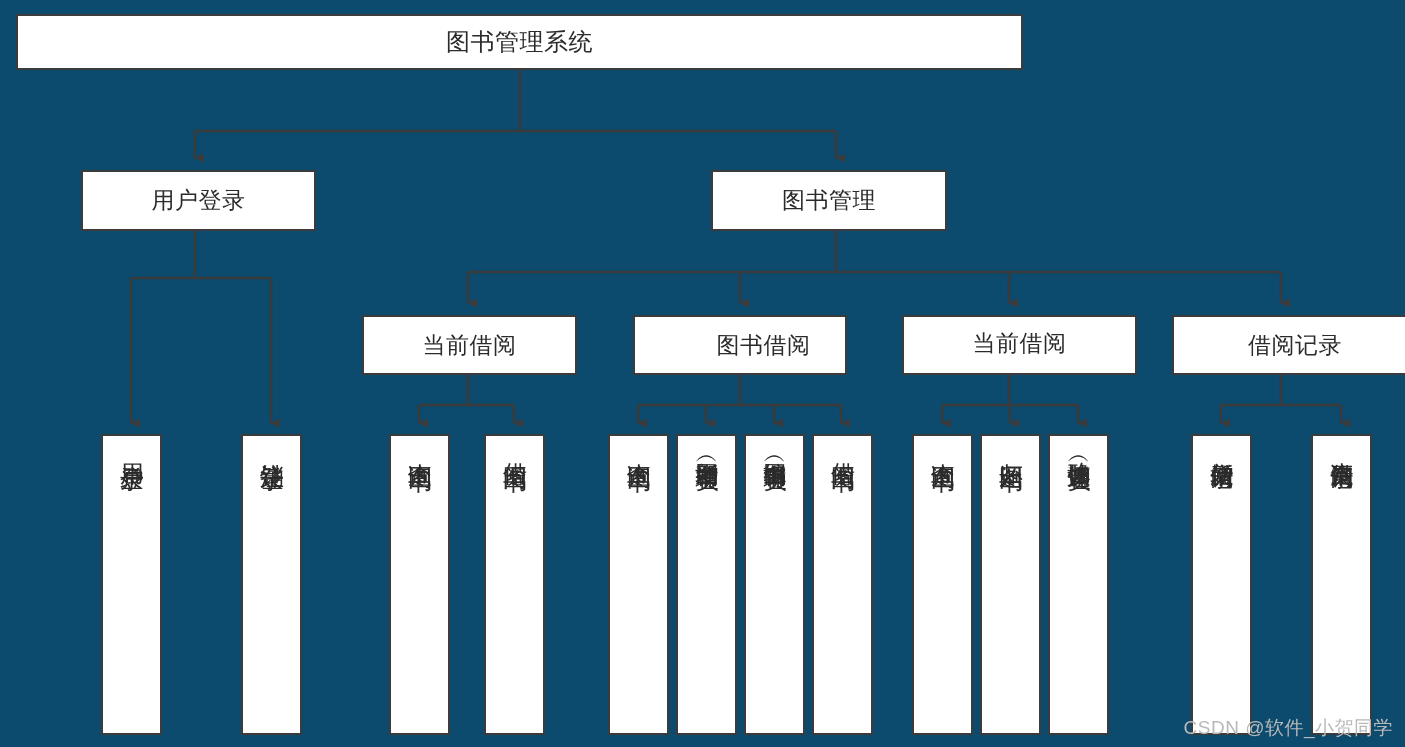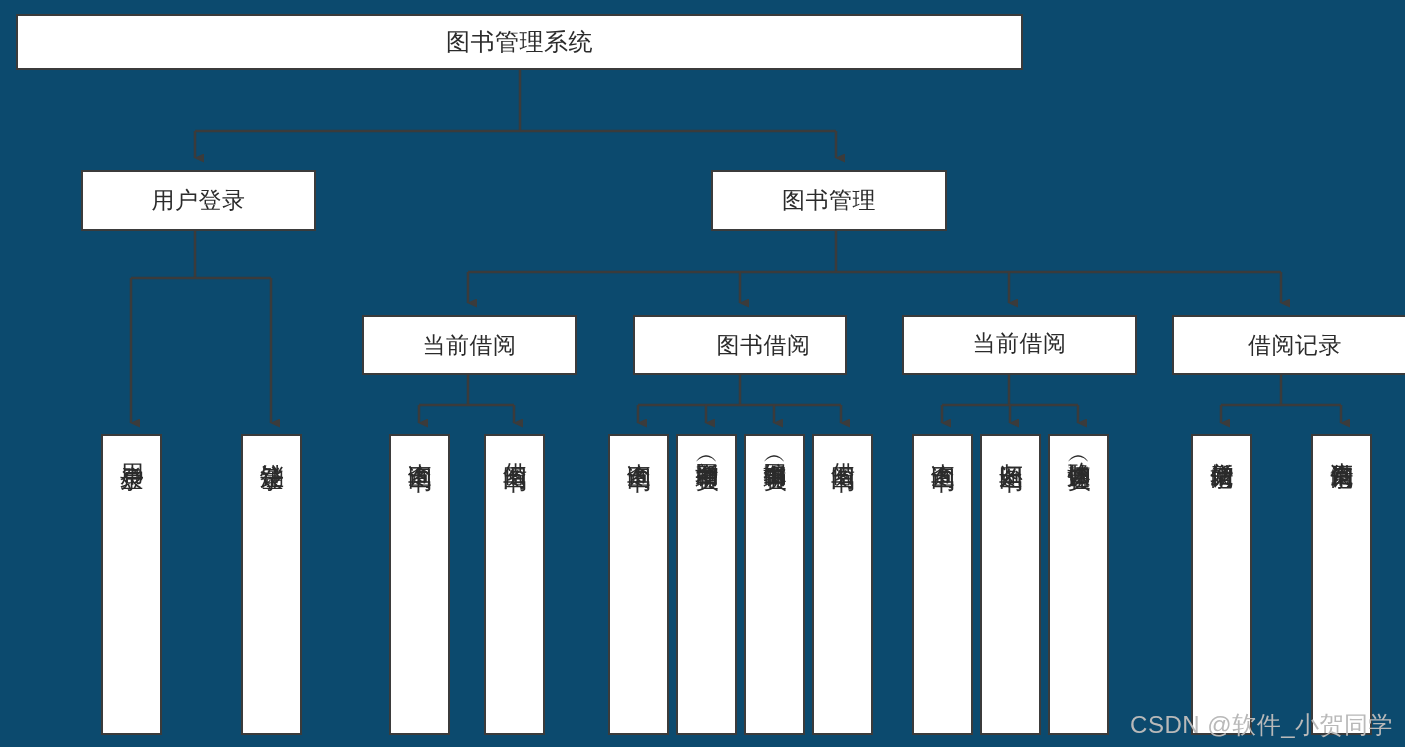--- a/index.html
+++ b/index.html
@@ -63,21 +63,21 @@
     margin: 0 auto;
   }
   .node.vertical.tall-text .node-label {
     font-size: 23px;
     letter-spacing: 1px;
   }
   .watermark {
     position: absolute;
     right: 12px;
     bottom: 6px;
-    font-size: 24px;
+    font-size: 19px;
     color: #b9b9b9;
     white-space: nowrap;
     z-index: 3;
     letter-spacing: 0.5px;
   }
 </style>
 </head>
 <body>
 
 <div id="diagram-root">

